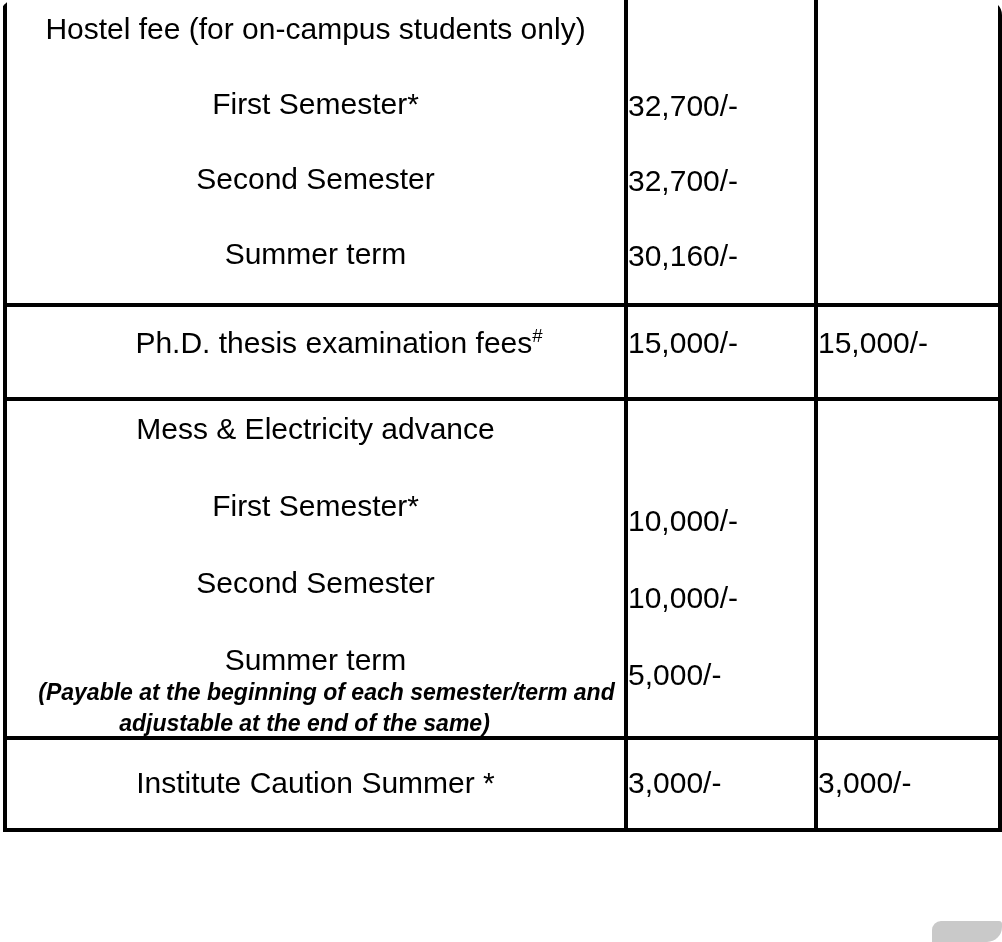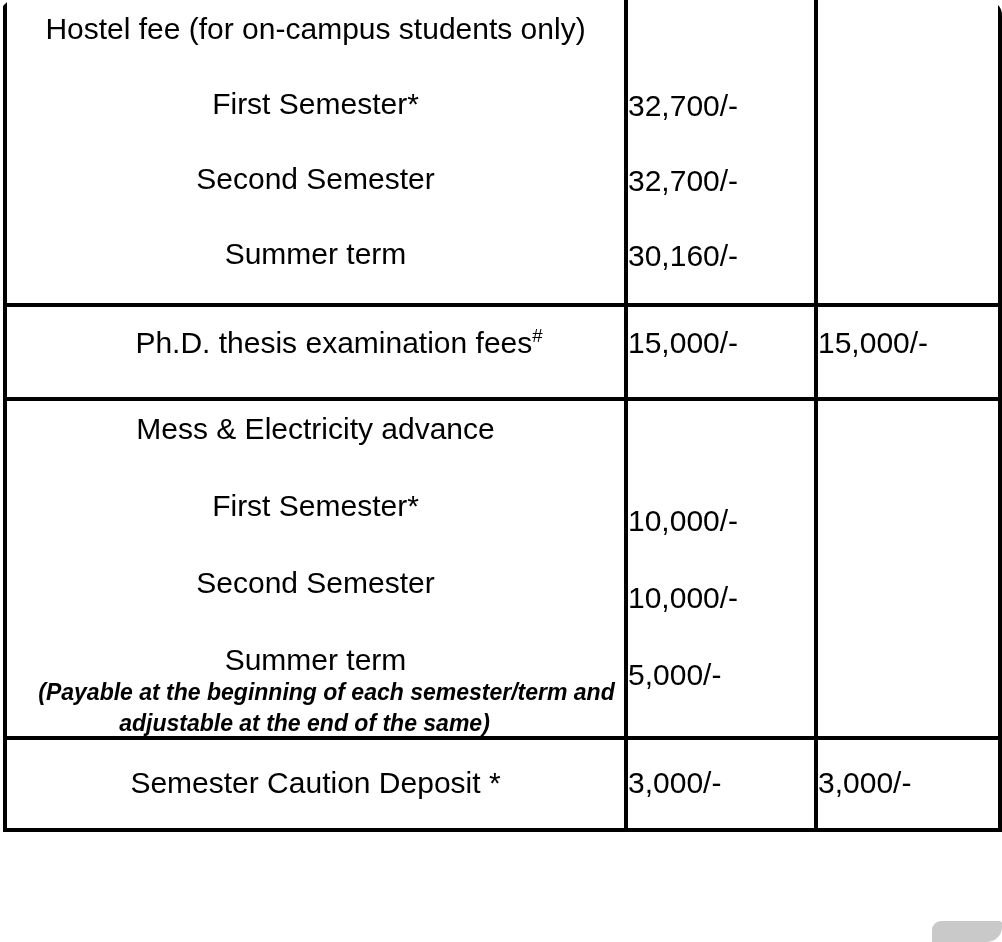--- a/index.html
+++ b/index.html
@@ -172,21 +172,21 @@
           <span class="line v1">10,000/-</span>
           <span class="line v2">5,000/-</span>
         </td>
         <td class="cell-value">
           <span class="blank"></span>
         </td>
       </tr>
 
       <tr class="row-deposit">
         <td class="cell-label">
-          <span class="line l0">Semester Caution Deposit *</span>
+          <span class="line l0">Institute Caution Summer *</span>
         </td>
         <td class="cell-value">
           <span class="line v0">3,000/-</span>
         </td>
         <td class="cell-value">
           <span class="line v0">3,000/-</span>
         </td>
       </tr>
 
     </tbody>

